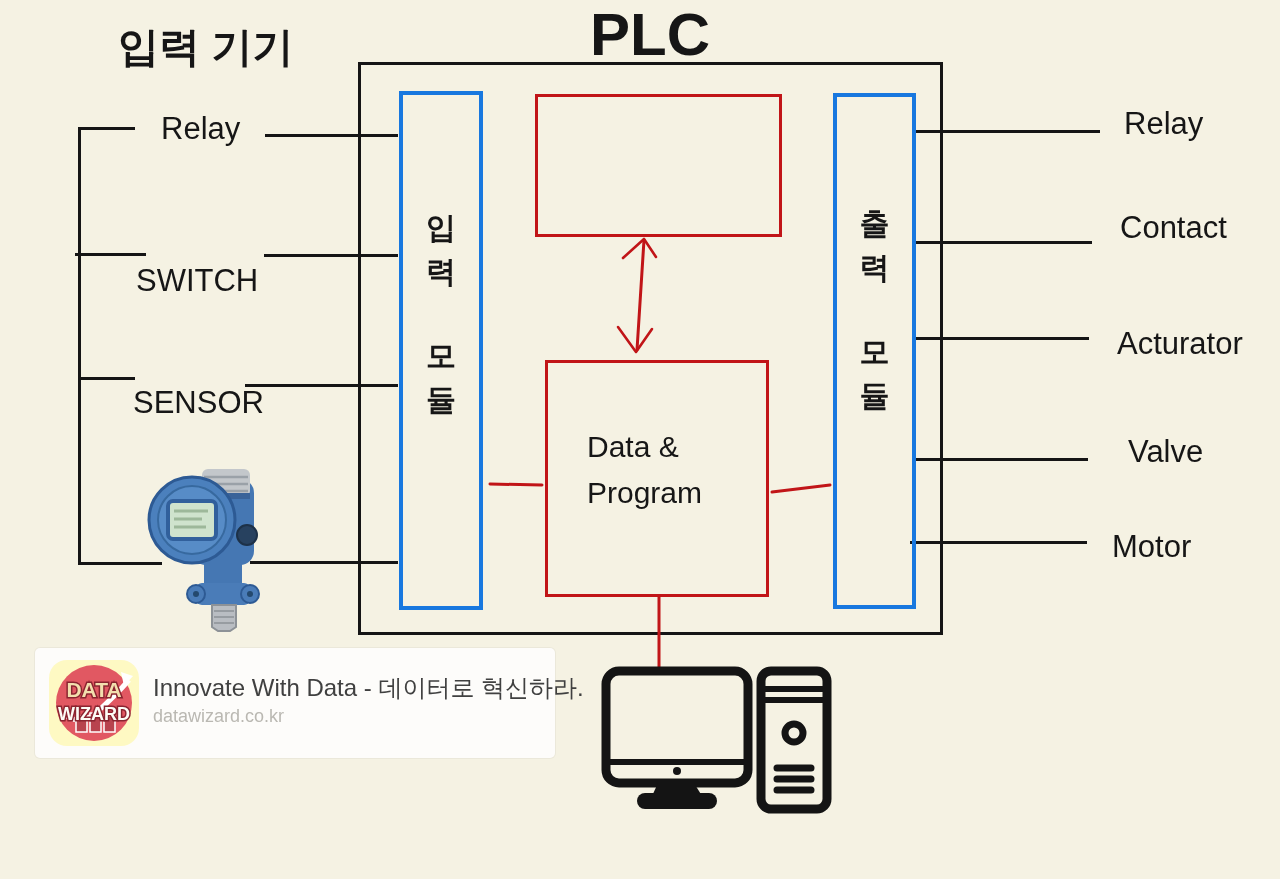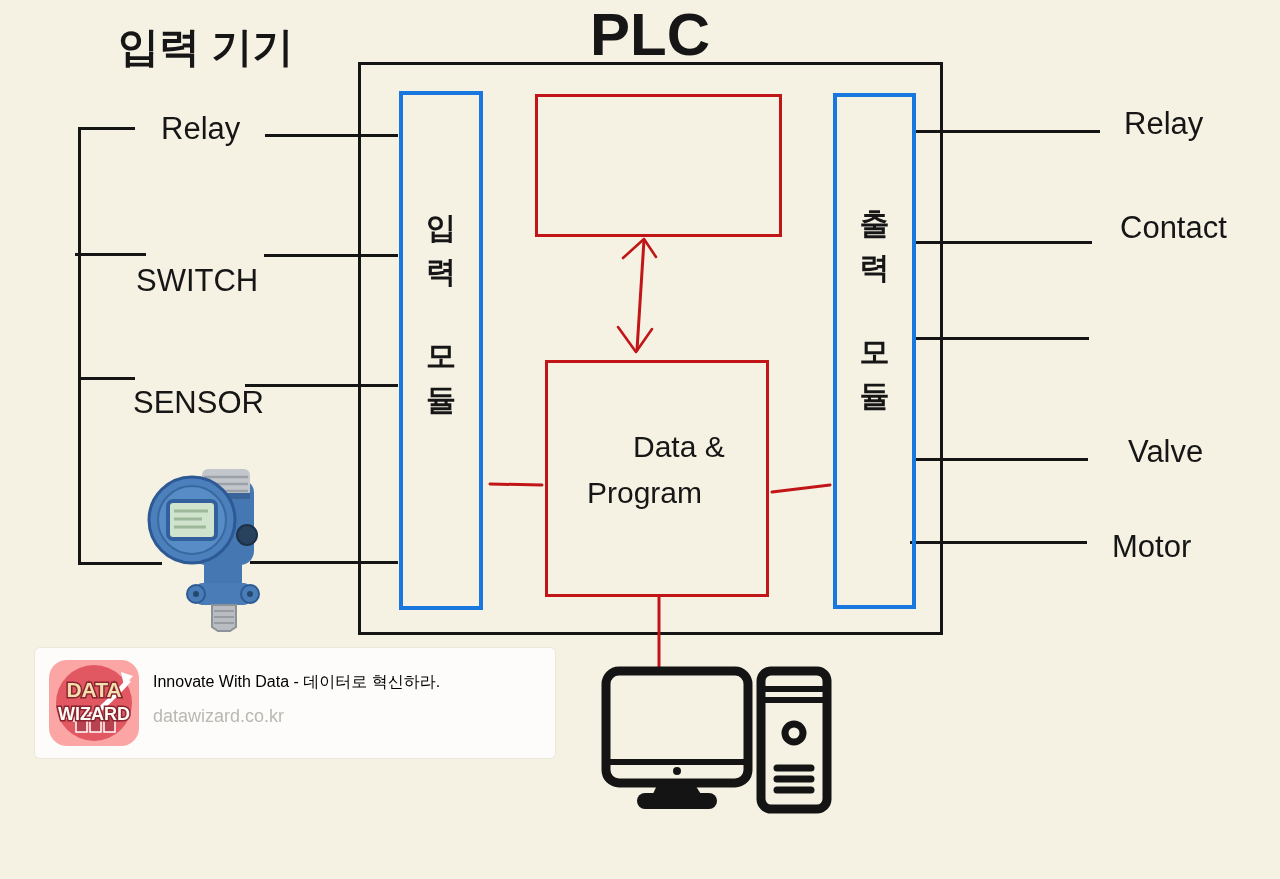--- a/index.html
+++ b/index.html
@@ -34,23 +34,23 @@
   .inner-text{position:absolute;font-size:30px;line-height:46px;white-space:pre-line;}
   .overlay{position:absolute;left:0;top:0;pointer-events:none;}
   
   .watermark{
     position:absolute;left:35px;top:648px;width:520px;height:110px;
     background:var(--watermark-bg);border-radius:5px;
     box-shadow:0 0 0 1px rgba(0,0,0,0.04);
   }
   .logo-tile{
     position:absolute;left:14px;top:12px;width:90px;height:86px;
-    border-radius:18px;background:#fca5a5;overflow:hidden;
+    border-radius:18px;background:#fef9c3;overflow:hidden;
   }
-  .wm-slogan{position:absolute;left:118px;top:24px;font-size:16px;color:#000000;white-space:nowrap;}
+  .wm-slogan{position:absolute;left:118px;top:24px;font-size:24px;color:#404040;white-space:nowrap;}
   .wm-url{position:absolute;left:118px;top:58px;font-size:18px;color:#BAB8B2;}
 </style>
 </head>
 <body>
 
 <div class="stage">
 
   <div class="title" style="left:118px;top:20px;font-size:41px;">입력 기기</div>
   <div class="title" style="left:570px;top:0px;width:160px;text-align:center;font-size:60px;font-weight:800;">PLC</div>
 
@@ -85,28 +85,29 @@
   <div class="module-label" style="left:833px;top:202px;width:83px;">
     <span>출</span>
     <span>력</span>
     <span>모</span>
     <span>듈</span>
   </div>
 
   <div class="box redbox" style="left:535px;top:94px;width:247px;height:143px;"></div>
 
   <div class="box redbox" style="left:545px;top:360px;width:224px;height:237px;"></div>
-  <div class="inner-text" style="left:587px;top:424px;"><span style="display:block;margin-left:46px;">Data &amp;</span><span style="display:block;">Program</span></div>
+  <div class="inner-text" style="left:587px;top:424px;"><span style="display:block;">Data &amp;</span><span style="display:block;">Program</span></div>
 
   <div class="lbl" style="left:161px;top:111px;">Relay</div>
   <div class="lbl" style="left:136px;top:263px;">SWITCH</div>
   <div class="lbl" style="left:133px;top:385px;">SENSOR</div>
 
   <div class="lbl" style="left:1124px;top:106px;">Relay</div>
   <div class="lbl" style="left:1120px;top:210px;">Contact</div>
+  <div class="lbl" style="left:1117px;top:326px;">Acturator</div>
   <div class="lbl" style="left:1128px;top:434px;">Valve</div>
   <div class="lbl" style="left:1112px;top:529px;">Motor</div>
 
   <svg class="overlay" width="1280" height="879" viewBox="0 0 1280 879">
     <g stroke="#C11518" stroke-width="3" fill="none" stroke-linecap="round">
       <path d="M644 240 L637 350"></path>
       <path d="M644 239 L623 258 M644 239 L656 257" stroke-width="2.6"></path>
       <path d="M636 352 L618 327 M636 352 L652 329" stroke-width="2.6"></path>
       <path d="M490 484 L542 485"></path>
       <path d="M772 492 L830 485"></path>

